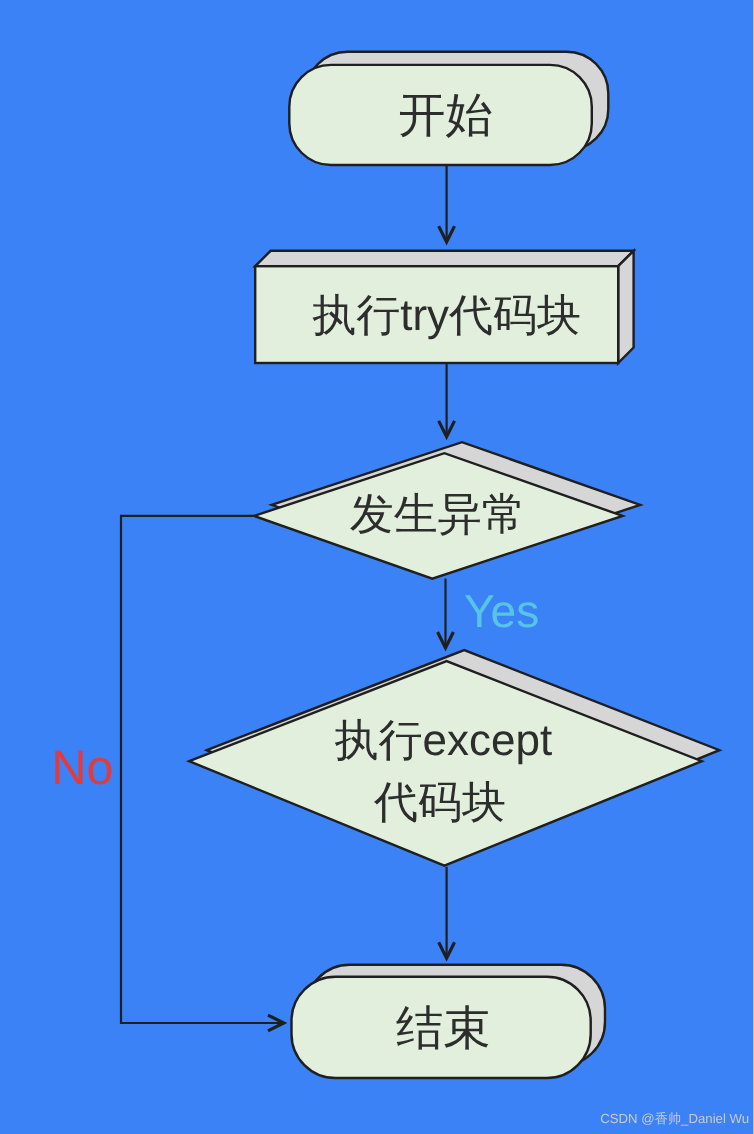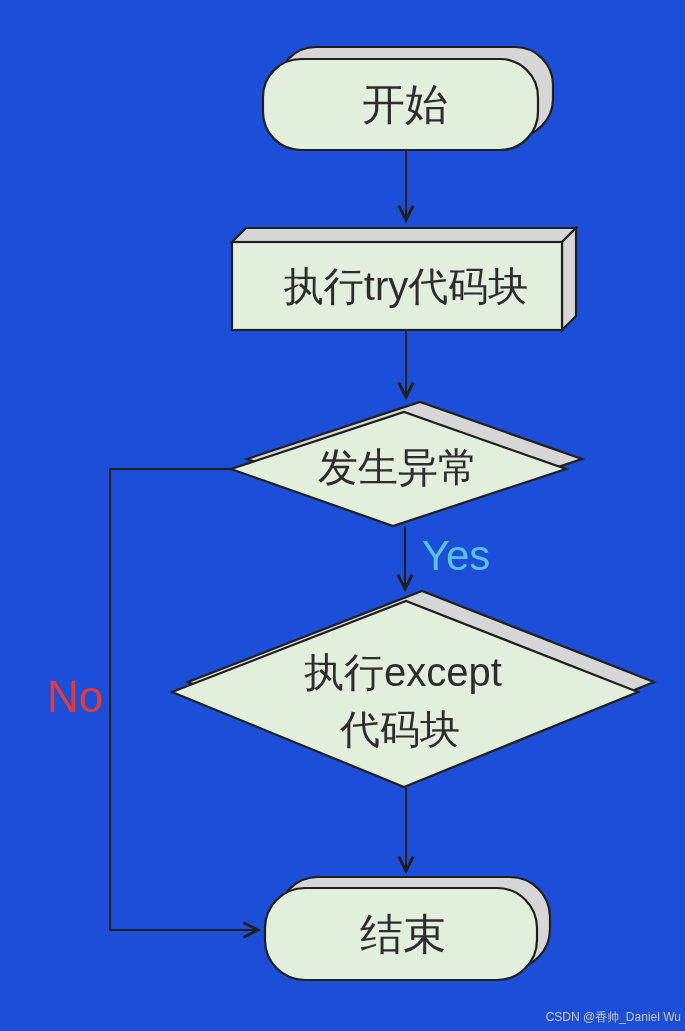--- a/index.html
+++ b/index.html
@@ -8,21 +8,21 @@
     background: #ffffff;
     width: 685px;
     height: 1031px;
     overflow: hidden;
     font-family: "Liberation Sans", sans-serif;
   }
   .canvas-wrap {
     position: relative;
     width: 685px;
     height: 1031px;
-    background: #1d4ed8;
+    background: #3b82f6;
   }
   svg { display: block; }
   .shape-front {
     fill: var(--node-fill, #e2efdd);
     stroke: var(--outline, #1f1f1f);
     stroke-width: 2.2;
   }
   .shape-side {
     fill: var(--node-side, #d6d6d6);
     stroke: var(--outline, #1f1f1f);

